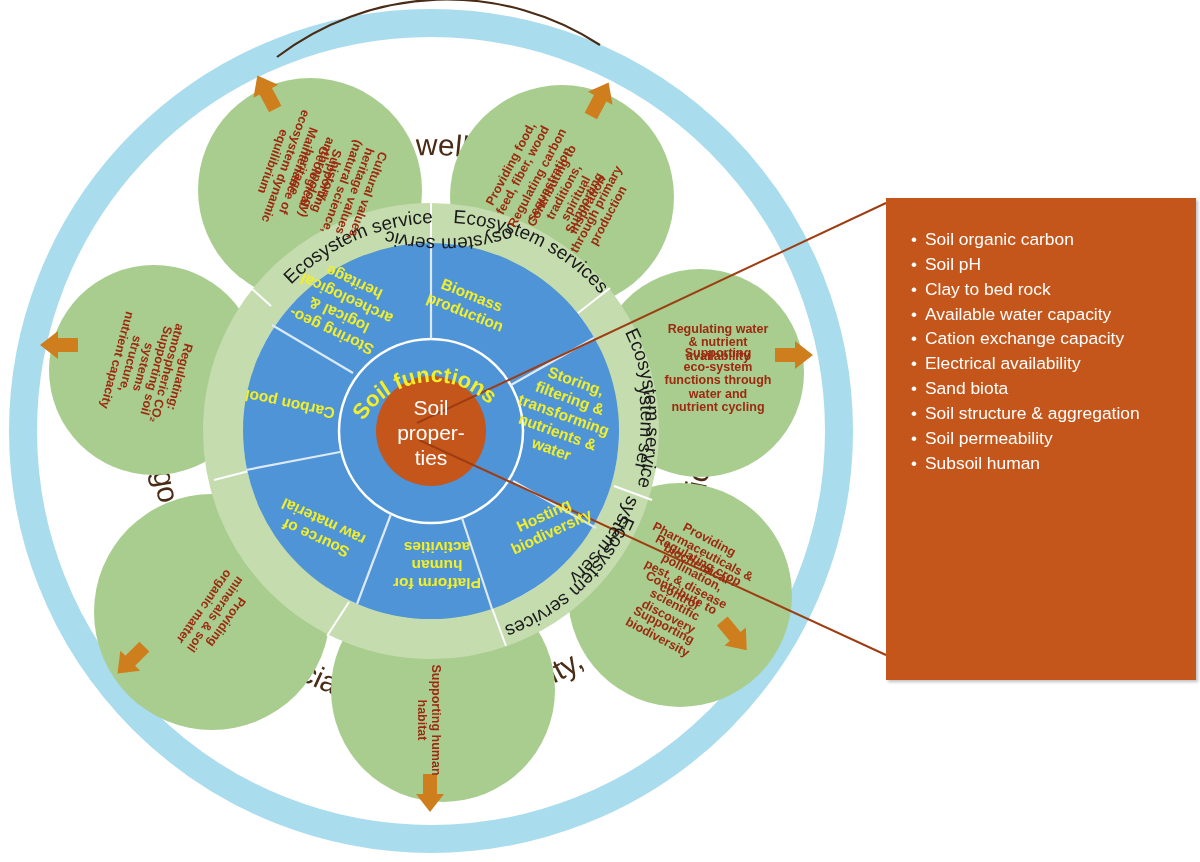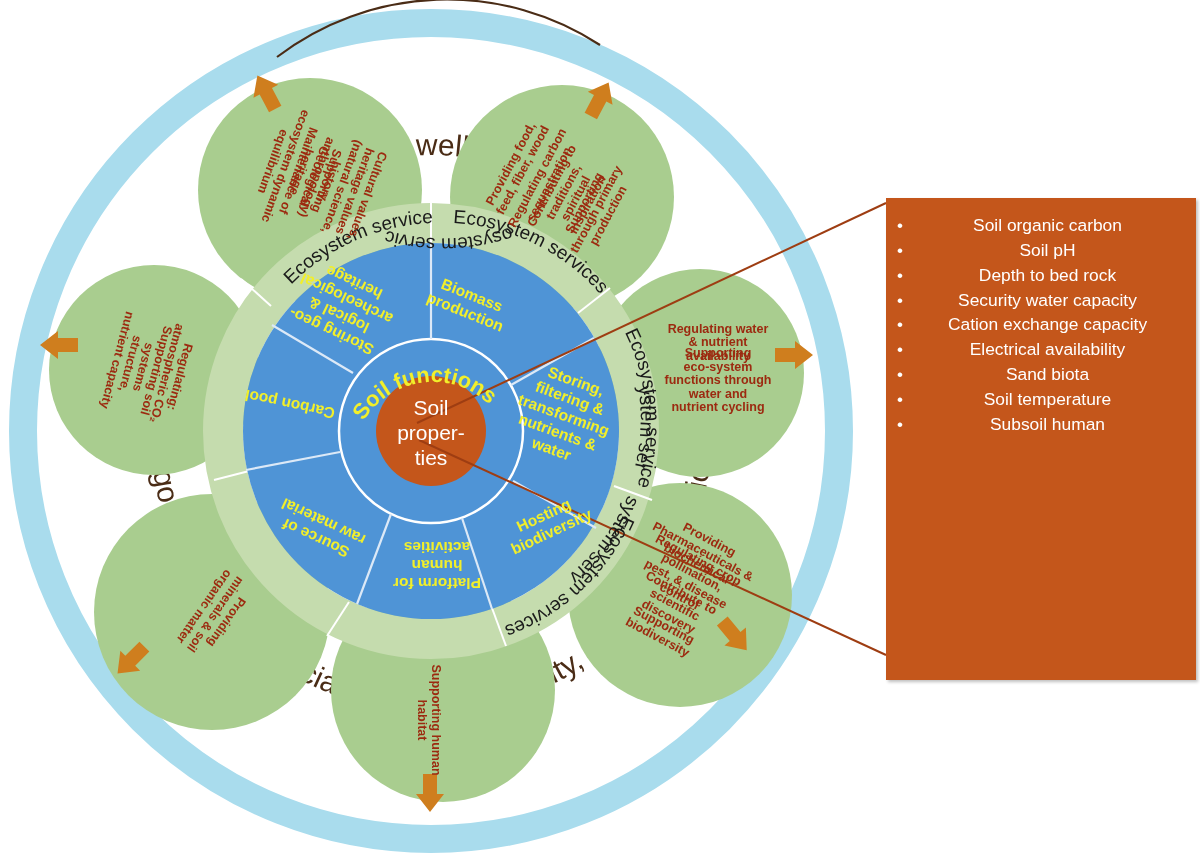--- a/index.html
+++ b/index.html
@@ -11,21 +11,21 @@
   .ring-label{font-family:"Liberation Sans",sans-serif;font-size:30px;fill:#4a2c16;font-weight:400;}
   .es-label{font-family:"Liberation Sans",sans-serif;font-size:19px;fill:#1a1a1a;font-weight:400;}
   .fn-label{font-family:"Liberation Sans",sans-serif;font-size:15.5px;fill:#f2ef2a;font-weight:bold;}
   .fn-title{font-family:"Liberation Sans",sans-serif;font-size:22px;fill:#f2ef2a;font-weight:bold;}
   .center-label{font-family:"Liberation Sans",sans-serif;font-size:21px;fill:#ffffff;font-weight:400;}
   .petal-text{font-family:"Liberation Sans",sans-serif;font-size:12.5px;fill:#9c2a10;font-weight:bold;}
 
   
   #infobox{position:absolute;left:886px;top:198px;width:310px;height:482px;
            background:#c4561b;box-shadow:2px 2px 3px rgba(0,0,0,.25);}
-  #infolist{list-style:none;margin:2px;padding:14px 10px 0 9px;text-align:center;}
+  #infolist{list-style:none;margin:16px;padding:14px 10px 0 9px;}
   #infolist li{position:relative;color:#ffffff;font-size:17.4px;line-height:1.37;
                padding-left:14px;margin-bottom:1px;font-family:"Liberation Sans",sans-serif;}
   #infolist li:before{content:"\2022";position:absolute;left:0;top:0;color:#ffffff;font-size:17px;}
 </style>
 </head>
 <body>
 
 <div id="stage">
 
   <svg id="diagram" viewBox="0 0 1200 862">
@@ -238,23 +238,24 @@
         <text class="petal-text" x="0" y="-16" text-anchor="middle"><tspan x="0" y="-22.75">Regulating:</tspan><tspan x="0" y="-9.25">atmospheric CO₂</tspan></text>
         <text class="petal-text" x="0" y="22" text-anchor="middle"><tspan x="0" y="1.75">Supporting soil</tspan><tspan x="0" y="15.25">systems</tspan><tspan x="0" y="28.75">structure,</tspan><tspan x="0" y="42.25">nutrient capacity</tspan></text>
       </g>
     </g>
   </svg>
 
   <div id="infobox">
     <ul id="infolist">
         <li>Soil organic carbon</li>
         <li>Soil pH</li>
-        <li>Depth to bed rock</li>
-        <li>Security water capacity</li>
+        <li>Clay to bed rock</li>
+        <li>Available water capacity</li>
         <li>Cation exchange capacity</li>
         <li>Electrical availability</li>
         <li>Sand biota</li>
-        <li>Soil temperature</li>
+        <li>Soil structure &amp; aggregation</li>
+        <li>Soil permeability</li>
         <li>Subsoil human</li>
       </ul>
   </div>
 
 </div>
 
 </body></html>

